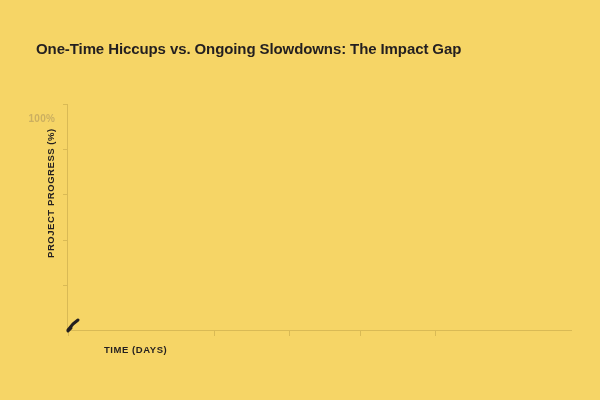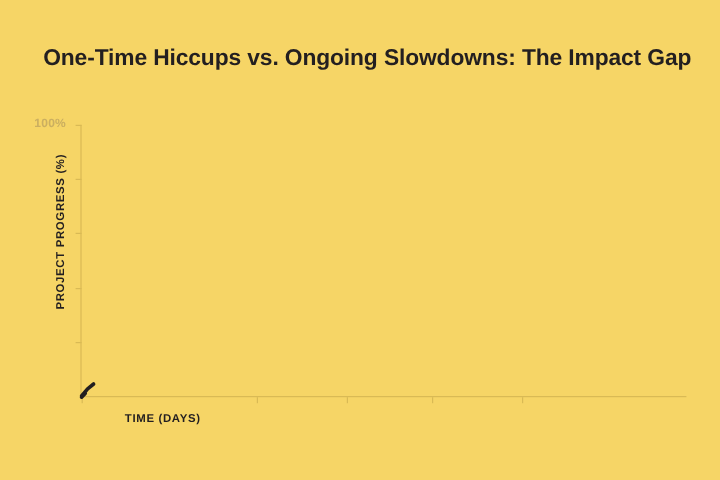--- a/index.html
+++ b/index.html
@@ -20,21 +20,21 @@
     height: 400px;
     background: #F6D566;
   }
 
   
   #chart-title {
     position: absolute;
     left: 36px;
     top: 39px;
     width: 540px;
-    font-size: 19px;
+    font-size: 15px;
     font-weight: bold;
     letter-spacing: -0.1px;
     color: #231F20;
     line-height: 20px;
     white-space: nowrap;
   }
 
   #y-axis-line {
     position: absolute;
     left: 67px;
@@ -66,21 +66,21 @@
     top: 331px;
     width: 1px;
     height: 5px;
     background: #D9BA55;
   }
 
   
   #y-tick-label-top {
     position: absolute;
     right: 545px;       
-    top: 98px;
+    top: 113px;
     font-size: 10px;
     font-weight: bold;
     letter-spacing: 0.2px;
     color: #CBAF60;
     text-align: center;
     white-space: nowrap;
   }
 
   
   #y-axis-title {

